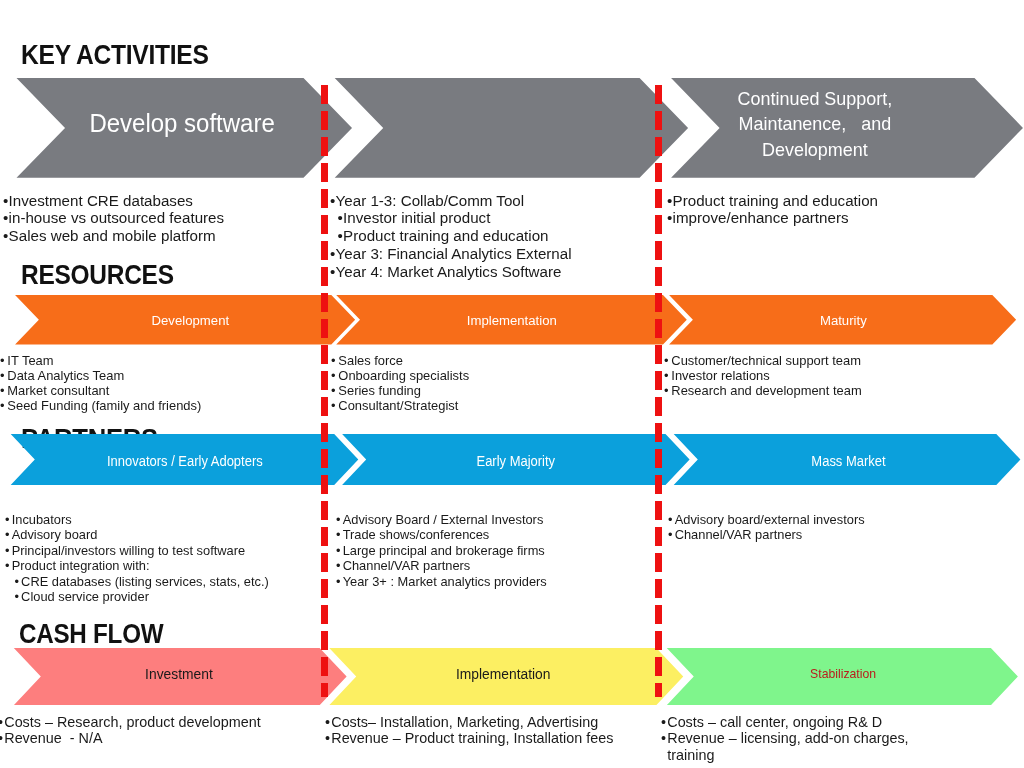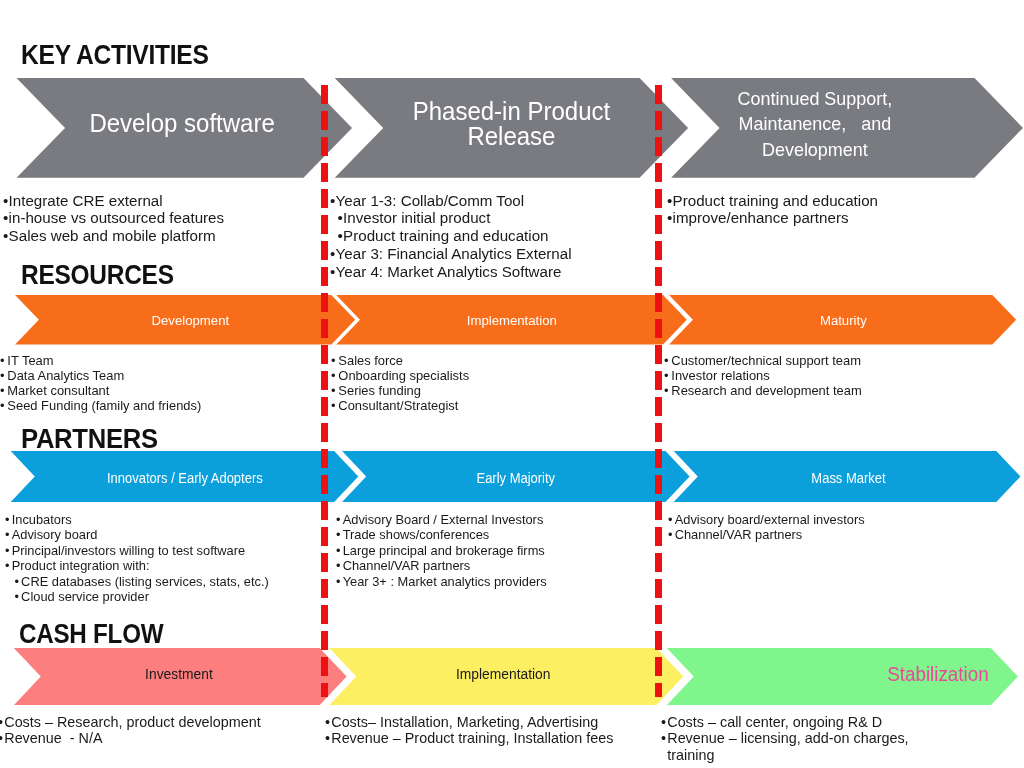--- a/index.html
+++ b/index.html
@@ -30,32 +30,28 @@
   <div class="heading" style="left: 20.9px; top: 42.4923px; font-size: 26.9px; line-height: 26.9px; transform: scaleX(0.915); transform-origin: 0px 0px; color: rgb(17, 17, 17);"><span>KEY ACTIVITIES</span></div>
   <div class="band-row" style="top: 78px; height: 92px;">
     <svg class="band-shapes" width="1024" height="99.8" viewBox="0 0 1024 99.8">
         <path d="M 16.5 0 L 303.5 0 L 352 49.9 L 303.5 99.8 L 16.5 99.8 L 65 49.9 Z" fill="#797b80"></path>
         <path d="M 334.7 0 L 639.6 0 L 688.1 49.9 L 639.6 99.8 L 334.7 99.8 L 383.2 49.9 Z" fill="#797b80"></path>
         <path d="M 671.1 0 L 974.5 0 L 1023 49.9 L 974.5 99.8 L 671.1 99.8 L 719.6 49.9 Z" fill="#797b80"></path>
       </svg>
     <div class="band-label" style="left: 65px; width: 238.5px; font-size: 25.4px; line-height: 25.4px; color: rgb(255, 255, 255); margin-left: -2.5px; margin-top: 0px;">
         <span class="band-label-inner" style="transform: scaleX(0.945); line-height: 25.4px;">Develop software</span>
       </div>
-    <div class="band-label" style="left: 383.2px; width: 256.4px; font-size: 25.4px; line-height: 25.4px; color: rgb(255, 255, 255); margin-left: 0px; margin-top: 0px;">
-        <span class="band-label-inner" style="transform: scaleX(0.945); line-height: 25.4px;">Phased-in Product
-Release</span>
-      </div>
     <div class="band-label" style="left: 687px; width: 254.9px; font-size: 19px; line-height: 25.4px; color: rgb(255, 255, 255); margin-left: 0px; margin-top: 0px;">
         <span class="band-label-inner" style="transform: scaleX(0.945); line-height: 25.4px;">Continued Support,
 Maintanence,   and
 Development</span>
       </div>
   </div>
   <div class="bullets" style="left: 2.9px; top: 191.502px; font-size: 15.2px; line-height: 17.9px; color: rgb(26, 26, 26); transform: scaleX(0.997); transform-origin: 0px 0px;">
-    <div class="bullet-line"><span class="bullet-dot" style="margin-right: 0.3px;">•</span><span class="bullet-text">Integrate CRE external</span></div>
+    <div class="bullet-line"><span class="bullet-dot" style="margin-right: 0.3px;">•</span><span class="bullet-text">Investment CRE databases</span></div>
     <div class="bullet-line"><span class="bullet-dot" style="margin-right: 0.3px;">•</span><span class="bullet-text">in-house vs outsourced features</span></div>
     <div class="bullet-line"><span class="bullet-dot" style="margin-right: 0.3px;">•</span><span class="bullet-text">Sales web and mobile platform</span></div>
   </div>
   <div class="bullets" style="left: 329.7px; top: 191.502px; font-size: 15.2px; line-height: 17.9px; color: rgb(26, 26, 26); transform: scaleX(0.997); transform-origin: 0px 0px;">
     <div class="bullet-line"><span class="bullet-dot" style="margin-right: 0.3px;">•</span><span class="bullet-text">Year 1-3: Collab/Comm Tool</span></div>
     <div class="bullet-line indent" style="padding-left: 7.5px;"><span class="bullet-dot" style="margin-right: 0.3px;">•</span><span class="bullet-text">Investor initial product</span></div>
     <div class="bullet-line indent" style="padding-left: 7.5px;"><span class="bullet-dot" style="margin-right: 0.3px;">•</span><span class="bullet-text">Product training and education</span></div>
     <div class="bullet-line"><span class="bullet-dot" style="margin-right: 0.3px;">•</span><span class="bullet-text">Year 3: Financial Analytics External</span></div>
     <div class="bullet-line"><span class="bullet-dot" style="margin-right: 0.3px;">•</span><span class="bullet-text">Year 4: Market Analytics Software</span></div>
   </div>
@@ -93,21 +89,21 @@
     <div class="bullet-line"><span class="bullet-dot" style="margin-right: 2.9px;">•</span><span class="bullet-text">Series funding</span></div>
     <div class="bullet-line"><span class="bullet-dot" style="margin-right: 2.9px;">•</span><span class="bullet-text">Consultant/Strategist</span></div>
   </div>
   <div class="bullets" style="left: 663.9px; top: 352.546px; font-size: 13.3px; line-height: 15.2px; color: rgb(26, 26, 26); transform: scaleX(0.972); transform-origin: 0px 0px;">
     <div class="bullet-line"><span class="bullet-dot" style="margin-right: 2.9px;">•</span><span class="bullet-text">Customer/technical support team</span></div>
     <div class="bullet-line"><span class="bullet-dot" style="margin-right: 2.9px;">•</span><span class="bullet-text">Investor relations</span></div>
     <div class="bullet-line"><span class="bullet-dot" style="margin-right: 2.9px;">•</span><span class="bullet-text">Research and development team</span></div>
   </div>
 
   <div class="heading" style="left: 20.9px; top: 426.309px; font-size: 27px; line-height: 27px; transform: scaleX(0.949); transform-origin: 0px 0px; color: rgb(17, 17, 17);"><span>PARTNERS</span></div>
-  <div class="band-row" style="top: 451px; height: 51px;">
+  <div class="band-row" style="top: 434px; height: 51px;">
     <svg class="band-shapes" width="1024" height="51" viewBox="0 0 1024 51">
         <path d="M 10.7 0 L 334.2 0 L 358.3 25.5 L 334.2 51 L 10.7 51 L 34.8 25.5 Z" fill="#0ba0dc"></path>
         <path d="M 342.1 0 L 665.5 0 L 689.6 25.5 L 665.5 51 L 342.1 51 L 366.20000000000005 25.5 Z" fill="#0ba0dc"></path>
         <path d="M 673.7 0 L 996.3 0 L 1020.4 25.5 L 996.3 51 L 673.7 51 L 697.8000000000001 25.5 Z" fill="#0ba0dc"></path>
       </svg>
     <div class="band-label" style="left: 34.8px; width: 299.4px; font-size: 13.8px; line-height: 13.8px; color: rgb(255, 255, 255); margin-left: 0.5px; margin-top: 2.3px;">
         <span class="band-label-inner" style="transform: scaleX(0.94); line-height: 13.8px;">Innovators / Early Adopters</span>
       </div>
     <div class="band-label" style="left: 366.2px; width: 299.3px; font-size: 13.8px; line-height: 13.8px; color: rgb(255, 255, 255); margin-left: 0px; margin-top: 2.3px; align-items: center;">
         <span class="band-label-inner" style="transform: scaleX(0.94); line-height: 13.8px;">Early Majority</span>
@@ -142,21 +138,21 @@
         <path d="M 13.7 0 L 319.6 0 L 346.6 28.6 L 319.6 57.2 L 13.7 57.2 L 40.7 28.6 Z" fill="#fd7e7e"></path>
         <path d="M 329.2 0 L 656.3 0 L 683.3 28.6 L 656.3 57.2 L 329.2 57.2 L 356.2 28.6 Z" fill="#fcef62"></path>
         <path d="M 666.8 0 L 991 0 L 1018 28.6 L 991 57.2 L 666.8 57.2 L 693.8 28.6 Z" fill="#7ff58c"></path>
       </svg>
     <div class="band-label" style="left: 40.7px; width: 278.9px; font-size: 14.7px; line-height: 14.7px; color: rgb(26, 26, 26); margin-left: -1.5px; margin-top: -1.7px;">
         <span class="band-label-inner" style="transform: scaleX(0.941); line-height: 14.7px;">Investment</span>
       </div>
     <div class="band-label" style="left: 356.2px; width: 300.1px; font-size: 14.7px; line-height: 14.7px; color: rgb(26, 26, 26); margin-left: -3px; margin-top: -1.7px;">
         <span class="band-label-inner" style="transform: scaleX(0.941); line-height: 14.7px;">Implementation</span>
       </div>
-    <div class="band-label" style="left: 693.8px; width: 297.2px; font-size: 20px; line-height: 14.7px; color: #ec4899; margin-left: 0.5px; margin-top: -1.7px; justify-content: flex-end;">
+    <div class="band-label" style="left: 693.8px; width: 297.2px; font-size: 13px; line-height: 14.7px; color: #b91c1c; margin-left: 0.5px; margin-top: -1.7px;">
         <span class="band-label-inner" style="transform: scaleX(0.941); line-height: 14.7px;">Stabilization</span>
       </div>
   </div>
   <div class="bullets" style="left: -2px; top: 713.654px; font-size: 14.1px; line-height: 16.6px; color: rgb(26, 26, 26); transform: scaleX(1.02); transform-origin: 0px 0px;">
     <div class="bullet-line"><span class="bullet-dot" style="margin-right: 1.2px;">•</span><span class="bullet-text">Costs – Research, product development</span></div>
     <div class="bullet-line"><span class="bullet-dot" style="margin-right: 1.2px;">•</span><span class="bullet-text">Revenue  - N/A</span></div>
   </div>
   <div class="bullets" style="left: 324.8px; top: 713.654px; font-size: 14.1px; line-height: 16.6px; color: rgb(26, 26, 26); transform: scaleX(1.02); transform-origin: 0px 0px;">
     <div class="bullet-line"><span class="bullet-dot" style="margin-right: 1.2px;">•</span><span class="bullet-text">Costs– Installation, Marketing, Advertising</span></div>
     <div class="bullet-line"><span class="bullet-dot" style="margin-right: 1.2px;">•</span><span class="bullet-text">Revenue – Product training, Installation fees</span></div>

